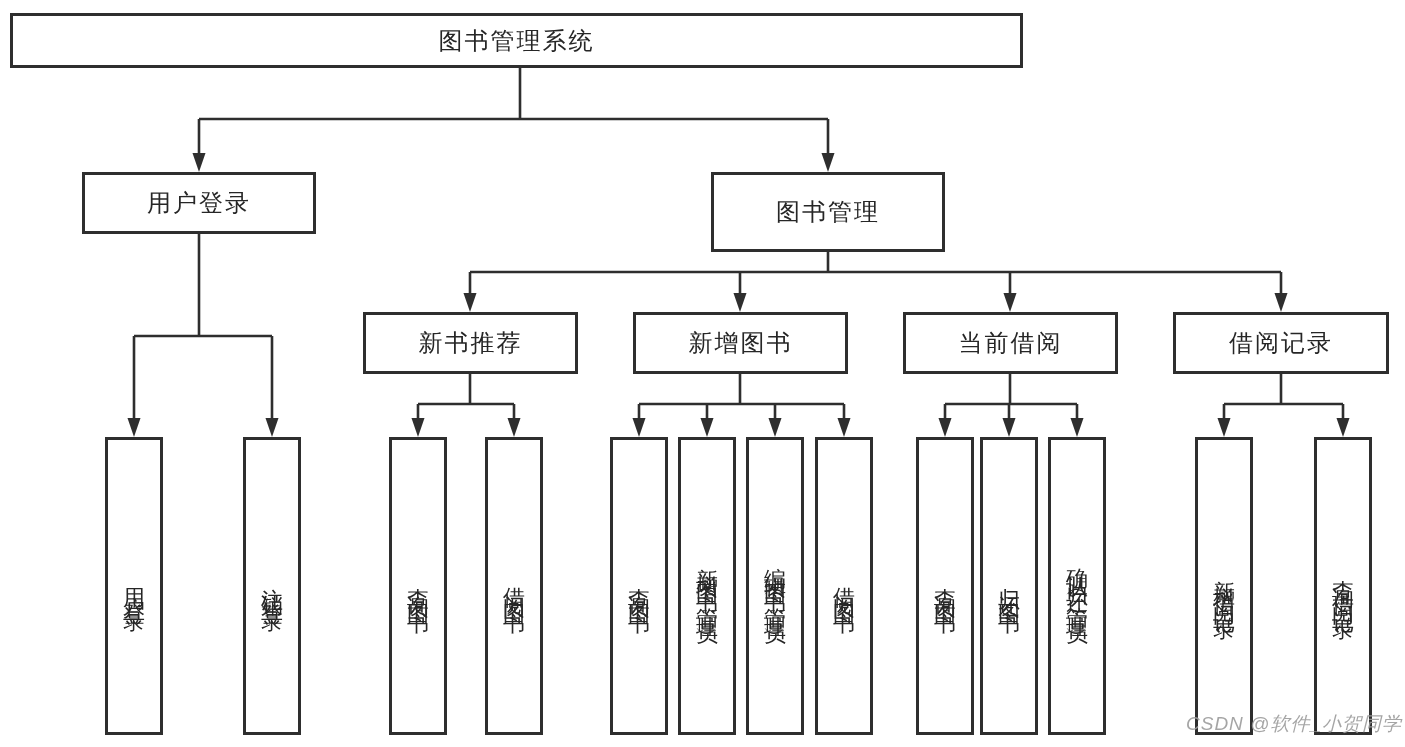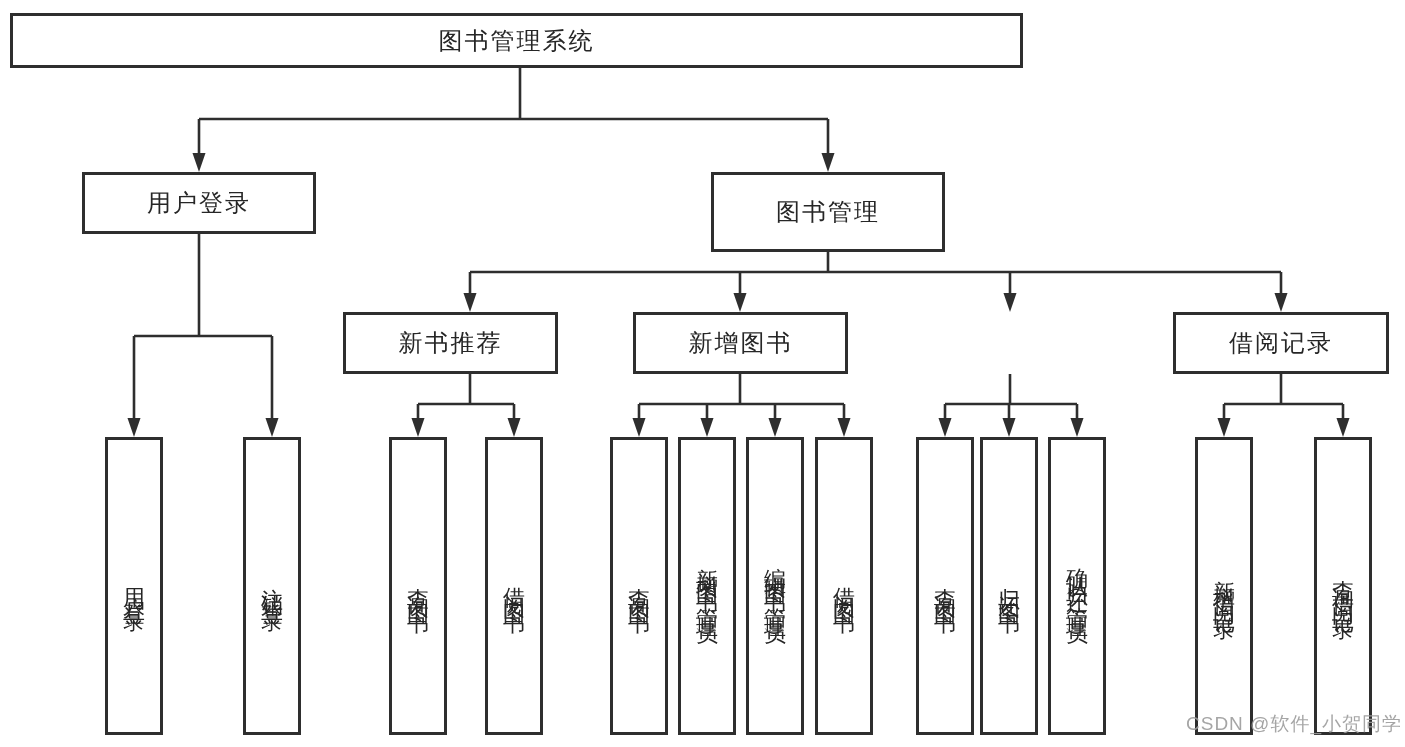--- a/index.html
+++ b/index.html
@@ -39,20 +39,21 @@
   }
   .watermark{
     position:absolute;
     left:1186px;top:711px;
     z-index:3;
     font-size:19px;
     letter-spacing:1px;
     color:var(--watermark);
     opacity:.9;
     white-space:nowrap;
+    font-style:italic;
   }
 </style>
 </head>
 <body>
 
 <div class="stage">
 
   <svg class="conn-svg" width="1405" height="747" id="conn-svg">
       <path d="M520 68 V119"></path>
       <path d="M199 119 H828"></path>
@@ -106,22 +107,23 @@
       <polygon points="1217.5,418 1230.5,418 1224,437"></polygon>
       <path d="M1343 404 V421"></path>
       <polygon points="1336.5,418 1349.5,418 1343,437"></polygon>
     </svg>
 
   <div class="box h-box" style="left:10px;top:13px;width:1013px;height:55px">图书管理系统</div>
 
   <div class="box h-box" style="left:82px;top:172px;width:234px;height:62px">用户登录</div>
   <div class="box h-box" style="left:711px;top:172px;width:234px;height:80px">图书管理</div>
 
-  <div class="box h-box" style="left:343px;top:312px;width:215px;height:62px">新书推荐</div>
+  <div class="box h-box" style="left:363px;top:312px;width:215px;height:62px">新书推荐</div>
   <div class="box h-box" style="left:633px;top:312px;width:215px;height:62px">新增图书</div>
+  <div class="box h-box" style="left:903px;top:312px;width:215px;height:62px">当前借阅</div>
   <div class="box h-box" style="left:1173px;top:312px;width:216px;height:62px">借阅记录</div>
 
   <div class="box v-box" style="left:105px;top:437px;width:58px;height:298px">用户登录</div>
   <div class="box v-box" style="left:243px;top:437px;width:58px;height:298px">注销登录</div>
 
   <div class="box v-box" style="left:389px;top:437px;width:58px;height:298px">查询图书</div>
   <div class="box v-box" style="left:485px;top:437px;width:58px;height:298px">借阅图书</div>
 
   <div class="box v-box" style="left:610px;top:437px;width:58px;height:298px">查询图书</div>
   <div class="box v-box" style="left:678px;top:437px;width:58px;height:298px">新增图书（管理员）</div>

